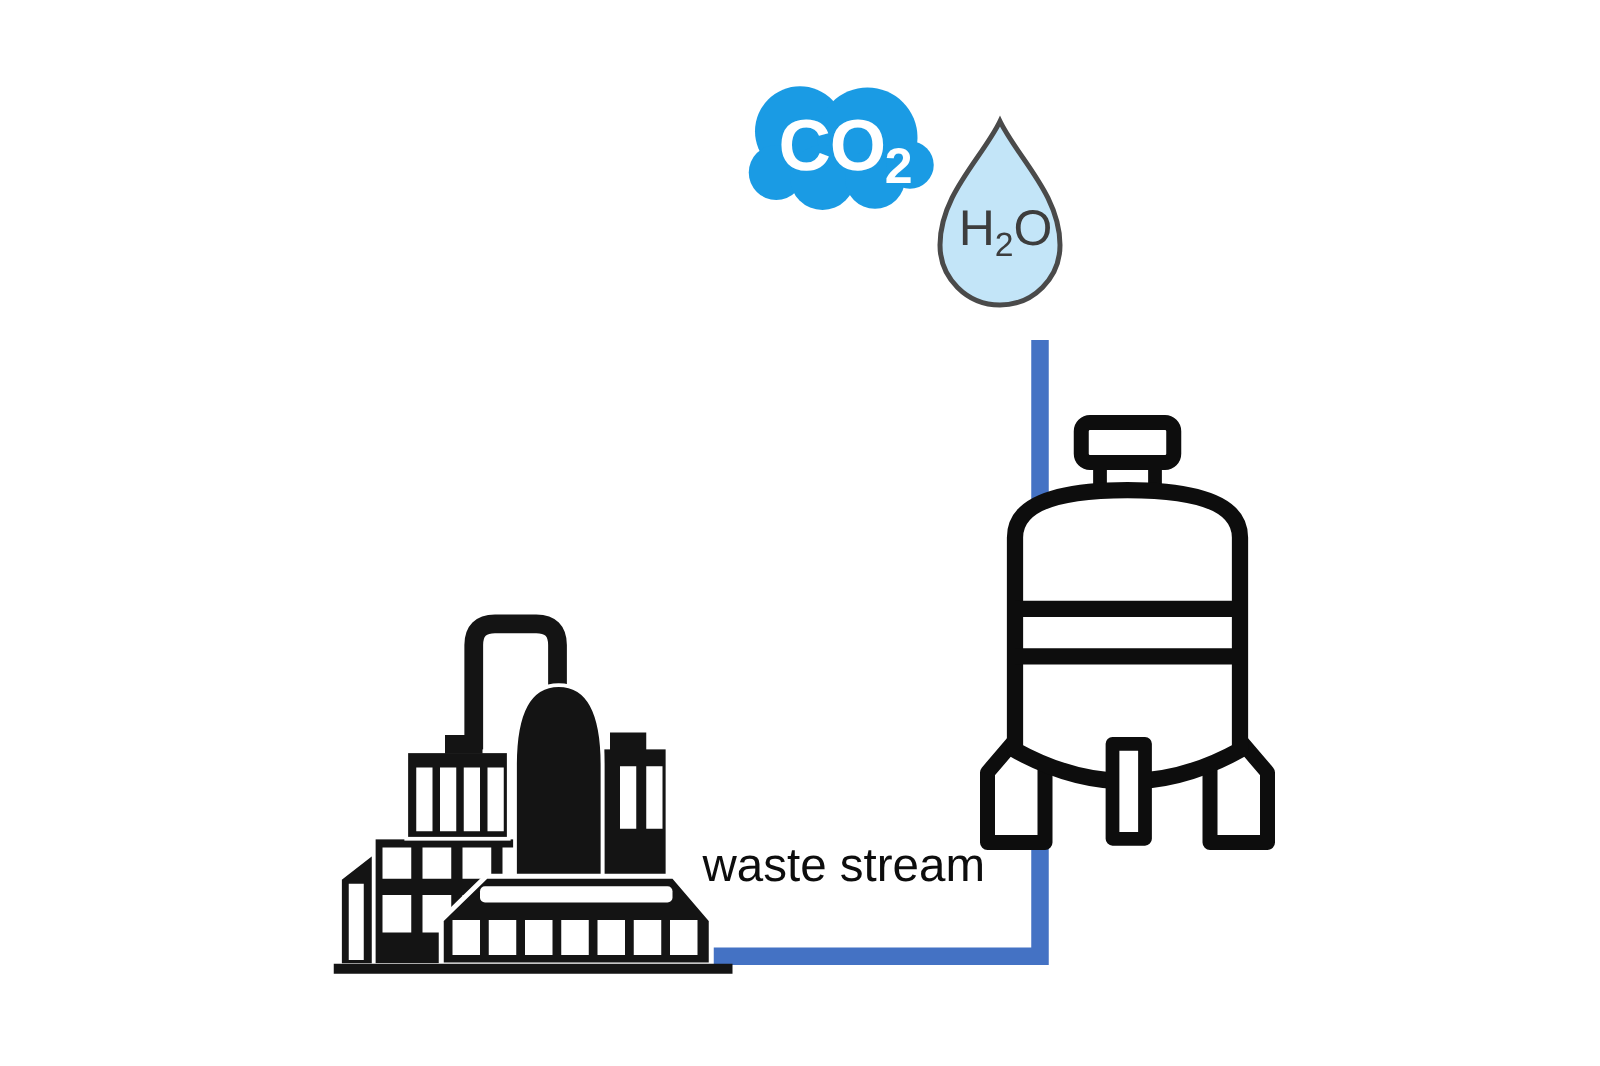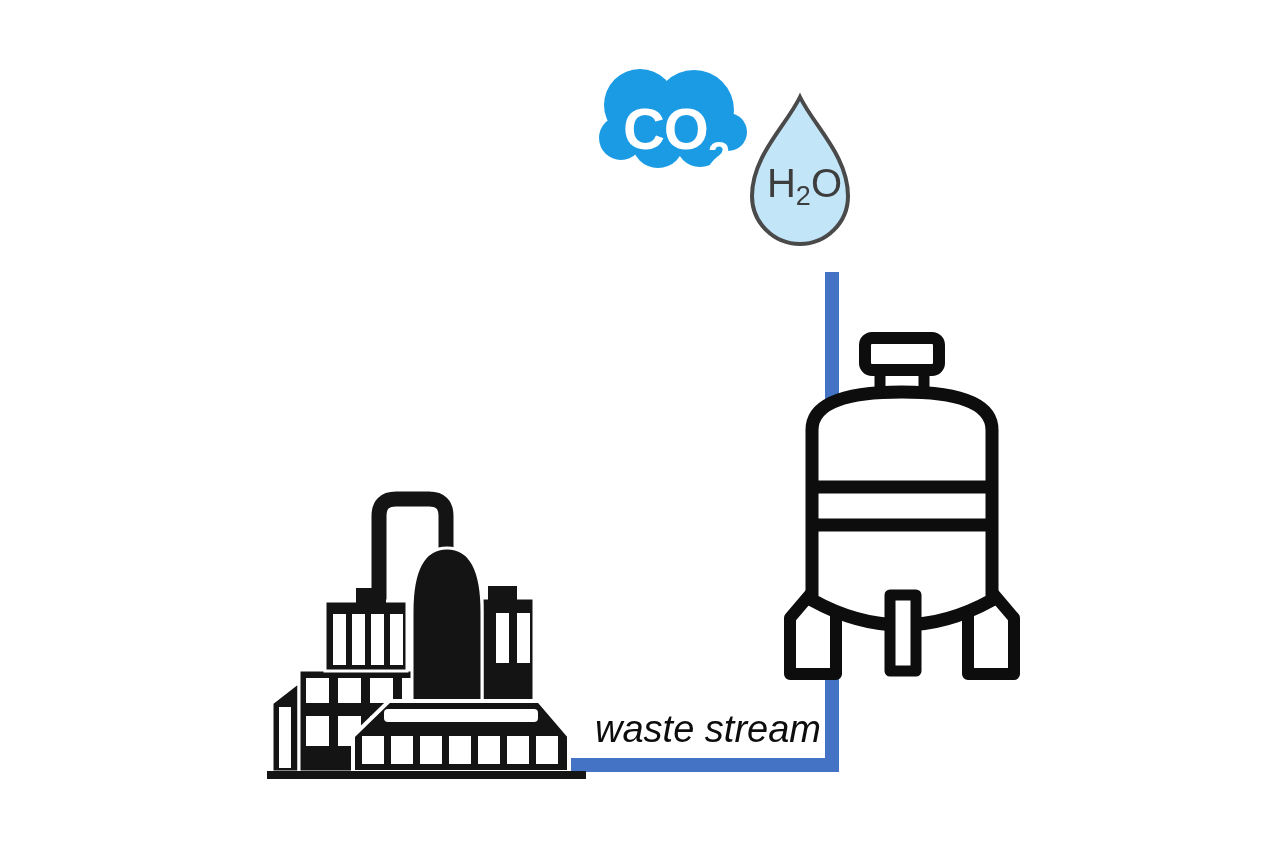--- a/index.html
+++ b/index.html
@@ -8,38 +8,38 @@
     width: 1280px;
     height: 853px;
     background: #ffffff;
     overflow: hidden;
     font-family: "Liberation Sans", "DejaVu Sans", sans-serif;
   }
   .stage svg { position: absolute; left: 0; top: 0; }
   .label { position: absolute; white-space: nowrap; }
   .co2-label {
     left: 601px; top: 70px; width: 150px; height: 92px;
-    display: flex; align-items: flex-end; justify-content: center;
+    display: flex; align-items: center; justify-content: center;
     font-weight: bold; font-size: 58px; letter-spacing: -1px;
   }
   .co2-label .sub { font-size: 40px; transform: translateY(17px); }
   .h2o-label {
     left: 752px; top: 146px; width: 97px; height: 74px;
     display: flex; align-items: center; justify-content: center;
     font-size: 40px; padding-left: 4px;
   }
   .h2o-label .sub { font-size: 27px; transform: translateY(13px); }
   .reactor-label {
     left: 812px; top: 423px; width: 181px;
     text-align: center; font-size: 28px; font-weight: bold;
     letter-spacing: -0.5px;
   }
   .waste-label {
-    left: 562px; top: 708px; width: 292px;
-    text-align: center; font-size: 38px; font-style: italic;
+    left: 562px; top: 672px; width: 292px;
+    text-align: left; font-size: 38px;
   }
 </style>
 </head>
 <body>
 
 <div class="stage">
 
   <svg width="1280" height="853" viewBox="0 0 1280 853">
 
     <path d="M 832 272 L 832 765 L 565 765" fill="none" stroke-width="14" stroke="#4472c4"></path>

